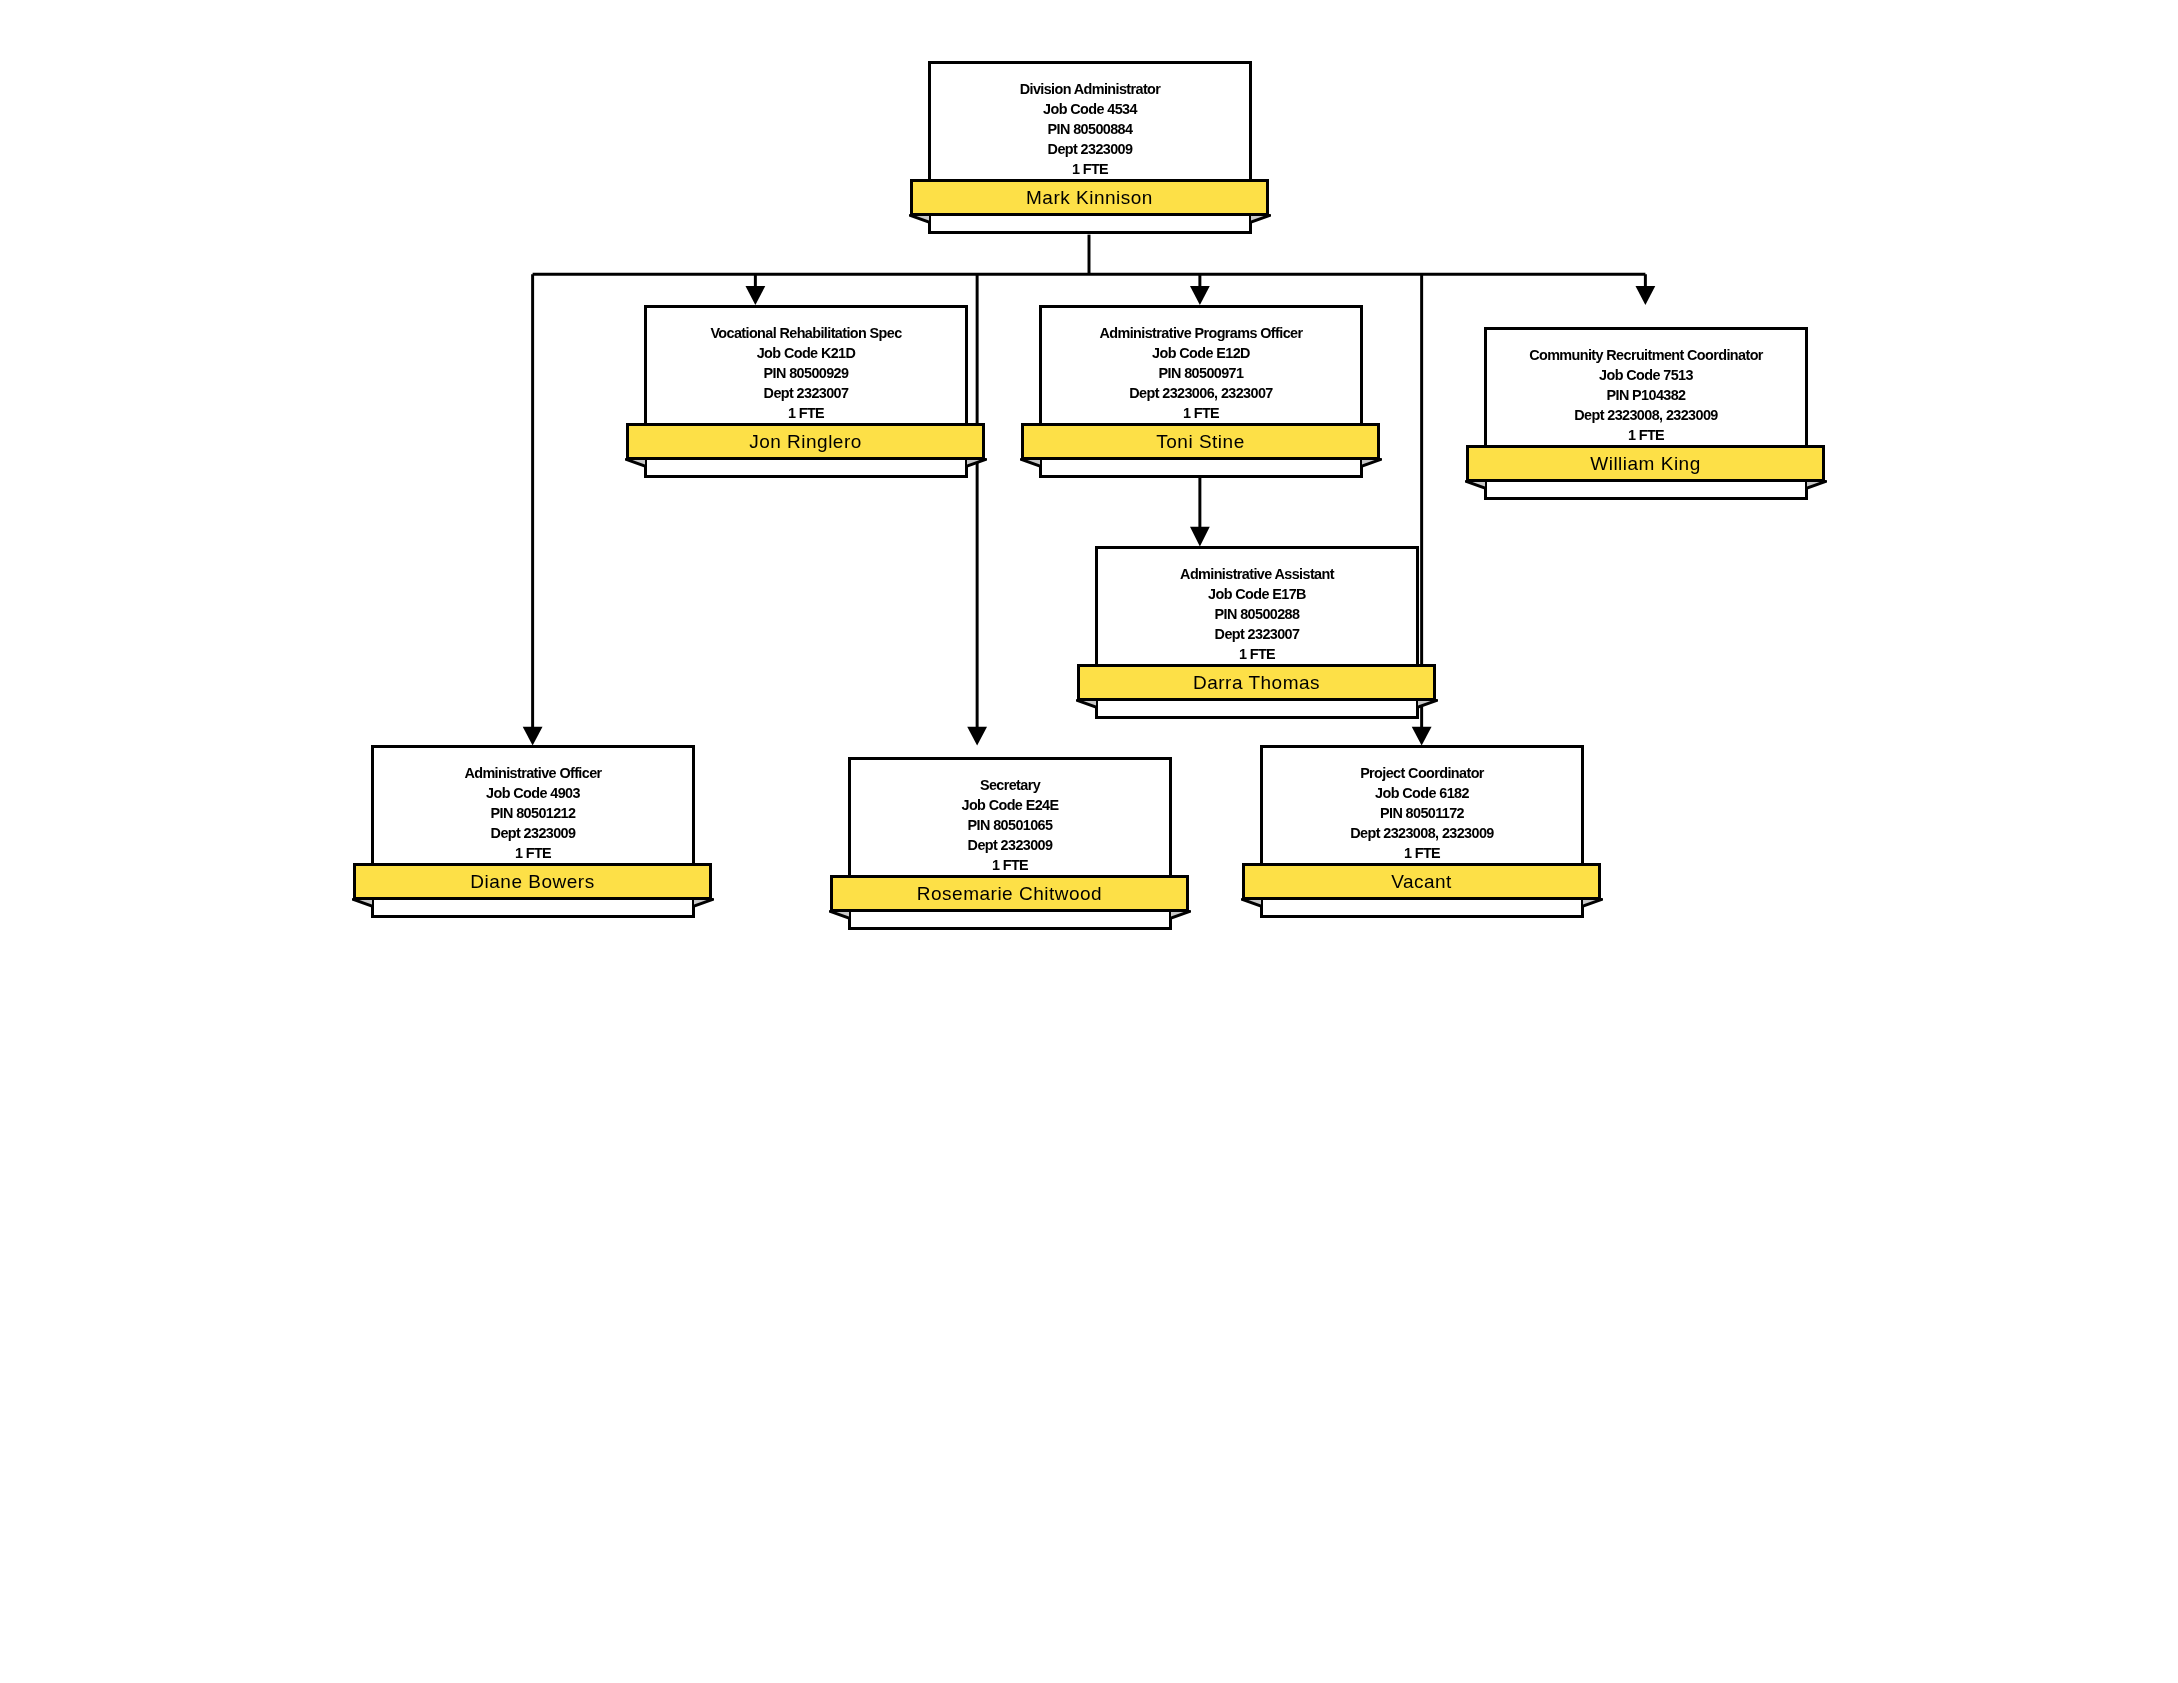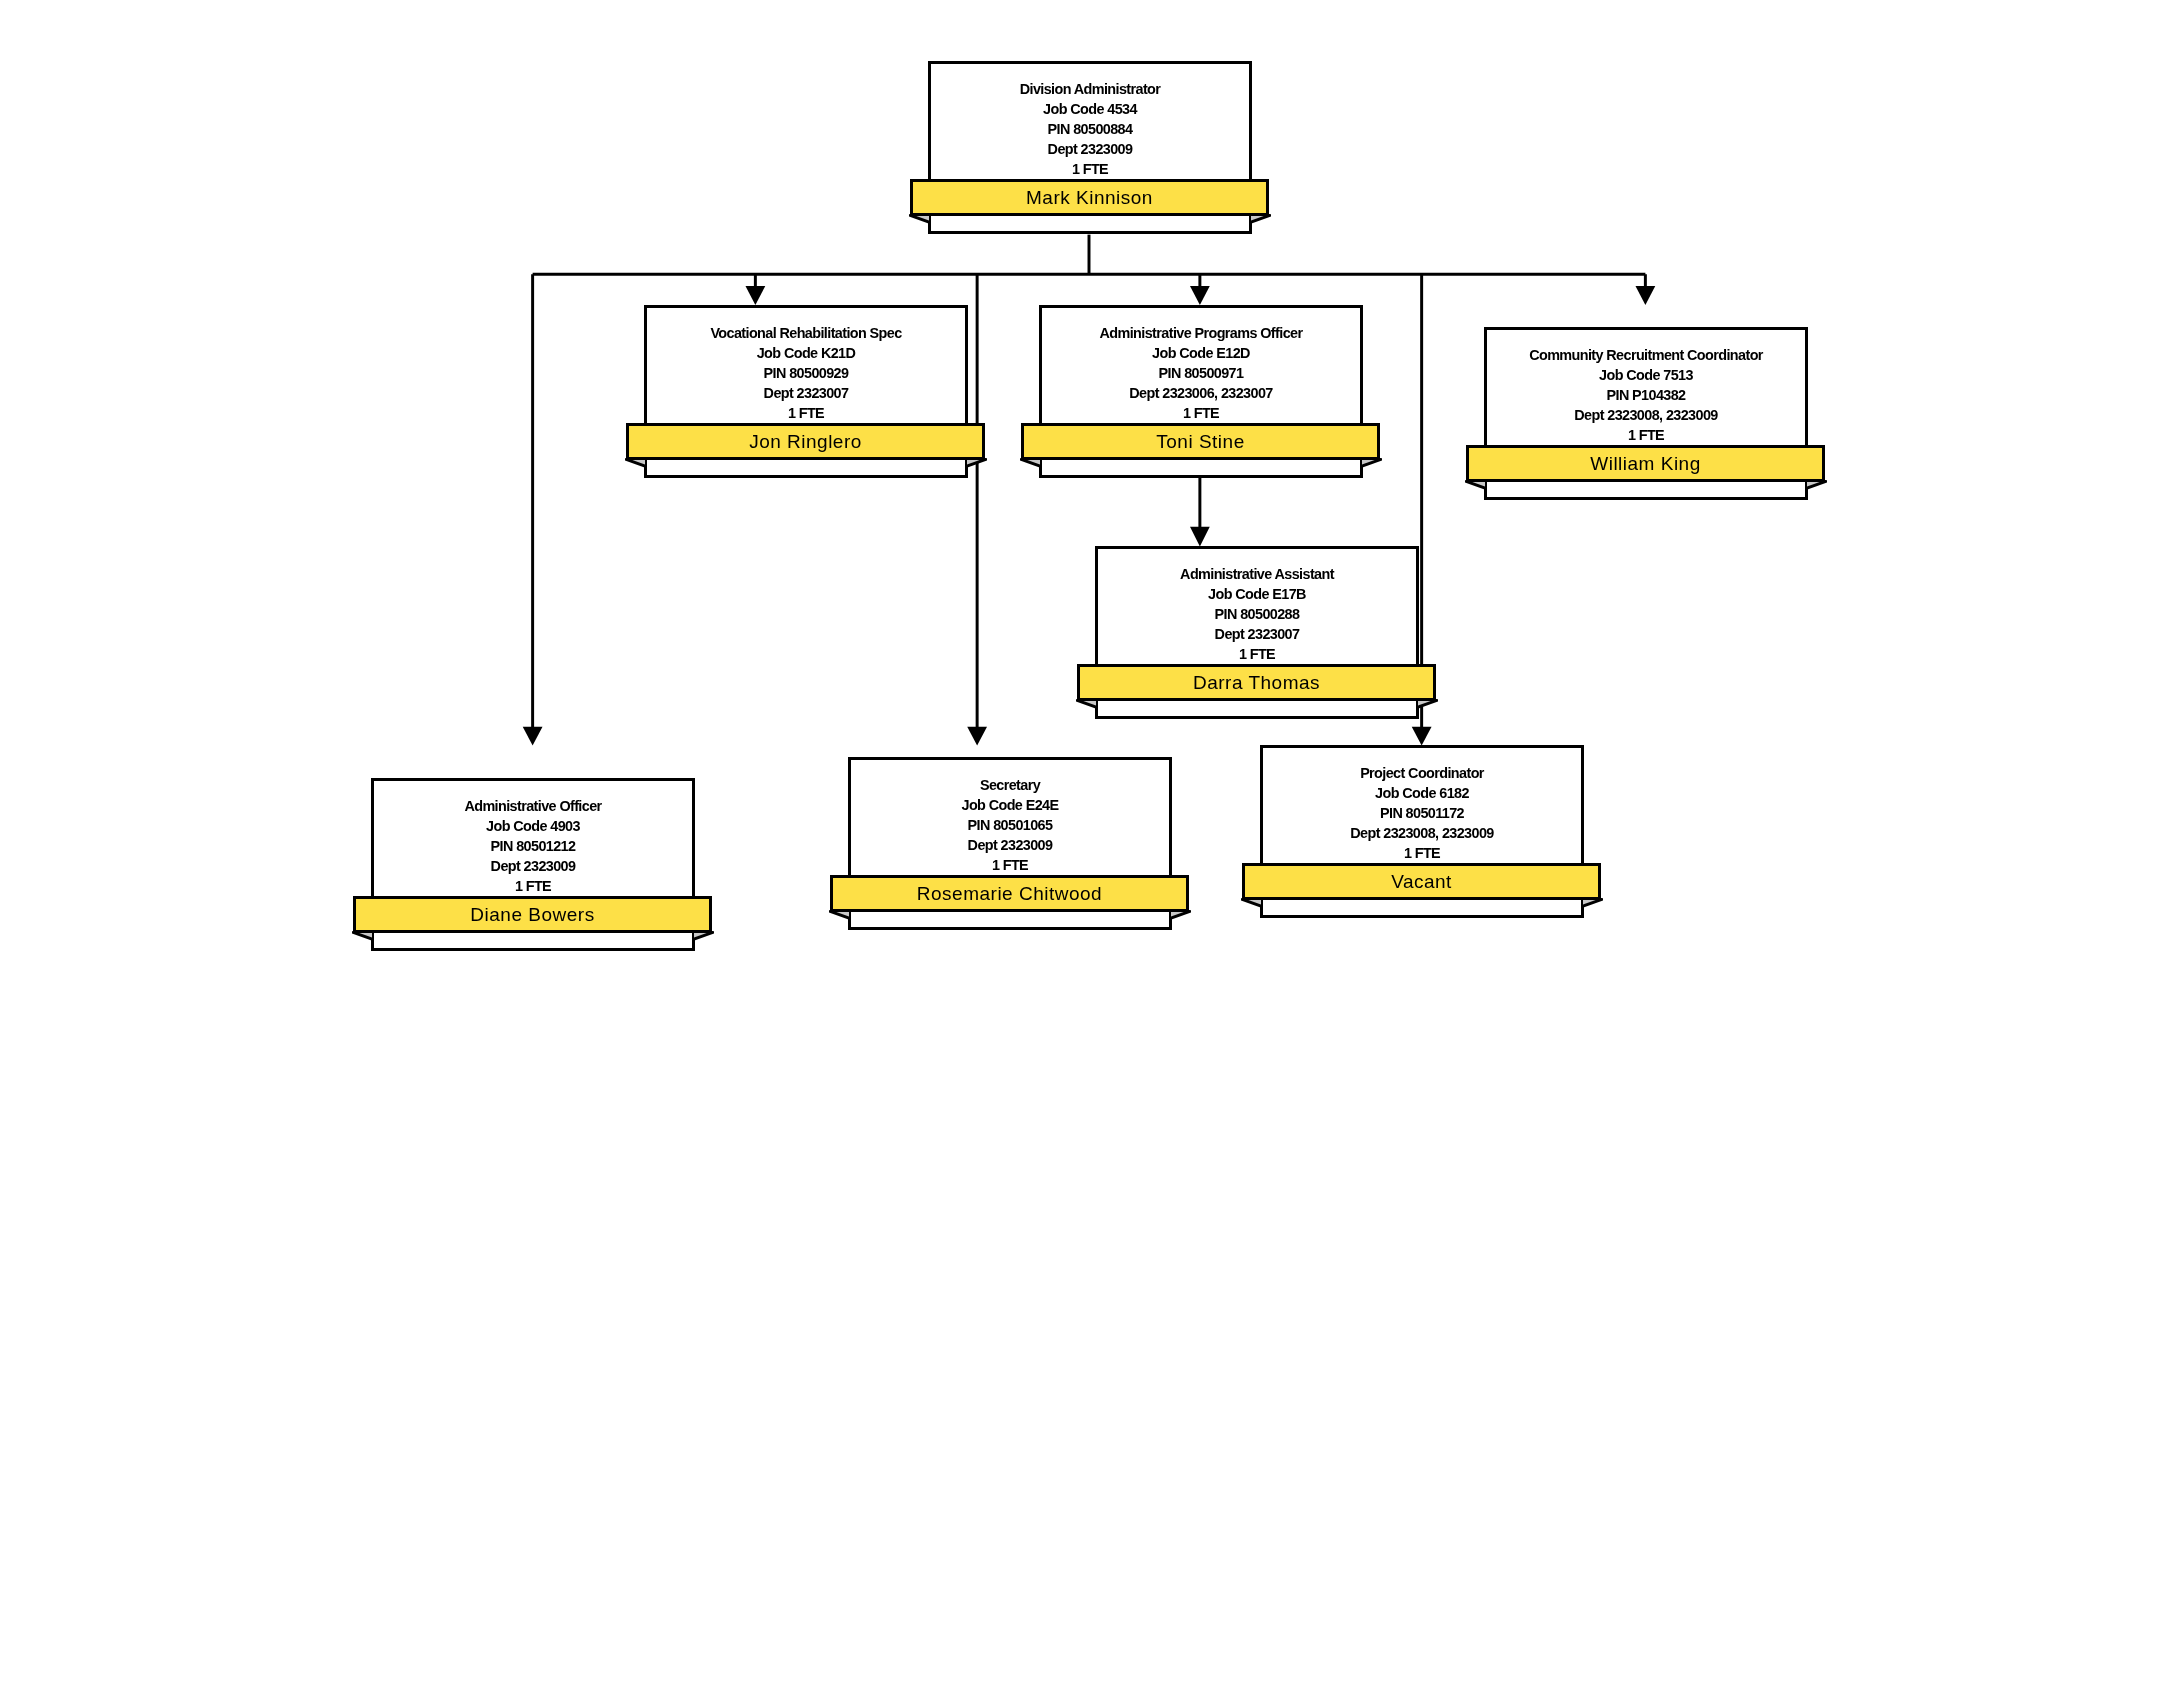--- a/index.html
+++ b/index.html
@@ -133,21 +133,21 @@
       <polygon points="0,1 20,8 20,1" fill="#c8c8c8"></polygon>
       <line x1="0" y1="1" x2="20" y2="8" stroke="#000" stroke-width="3"></line>
     </svg>
   <svg class="bevel right" viewBox="0 0 20 20">
       <polygon points="20,1 0,8 0,1" fill="#c8c8c8"></polygon>
       <line x1="20" y1="1" x2="0" y2="8" stroke="#000" stroke-width="3"></line>
     </svg>
   <div class="band">Darra Thomas</div>
 </div>
 
-<div class="node" style="left:371px; top:778px;border-radius:18px;">
+<div class="node" style="left:371px; top:745px;border-radius:18px;">
   <div class="card"></div>
   <div class="info">
     <div>Administrative Officer</div>
     <div>Job Code 4903</div>
     <div>PIN 80501212</div>
     <div>Dept 2323009</div>
     <div>1 FTE</div>
   </div>
   <svg class="bevel left" viewBox="0 0 20 20">
       <polygon points="0,1 20,8 20,1" fill="#c8c8c8"></polygon>

